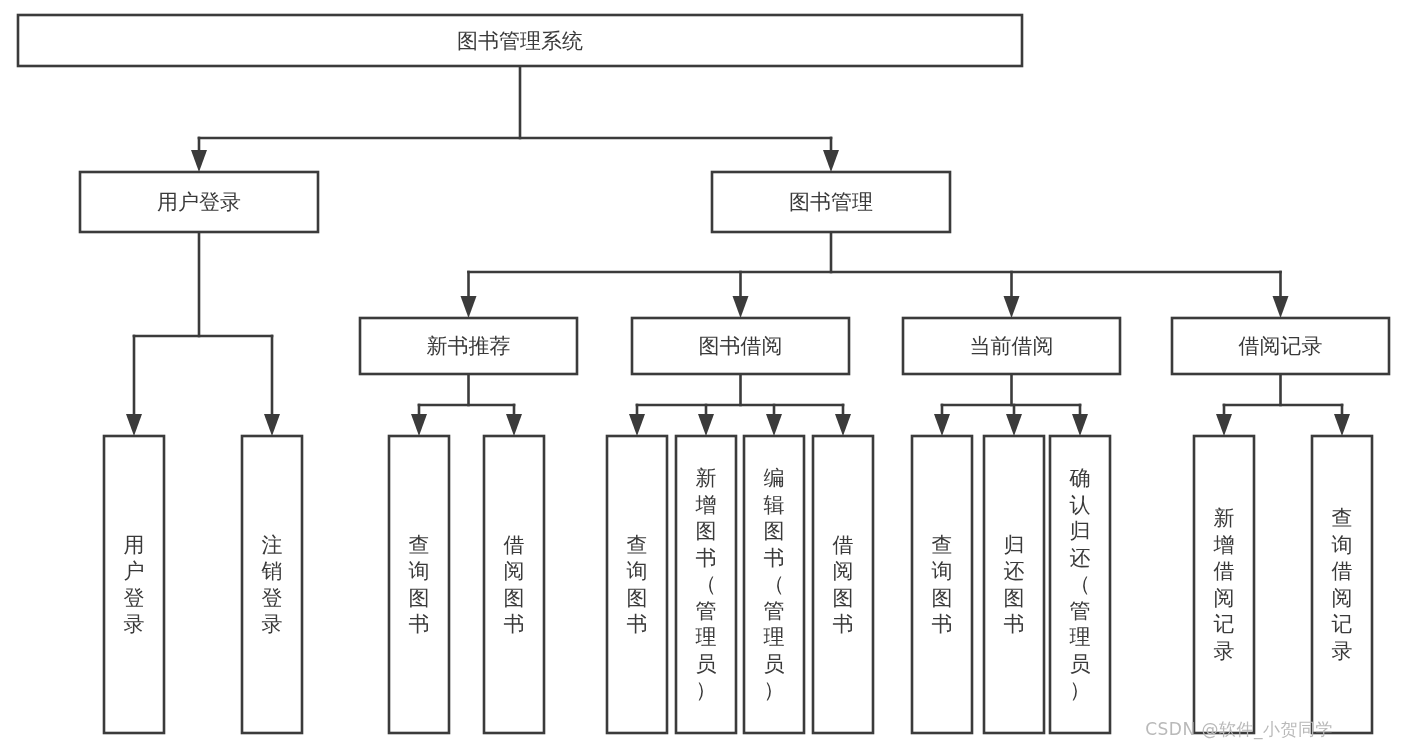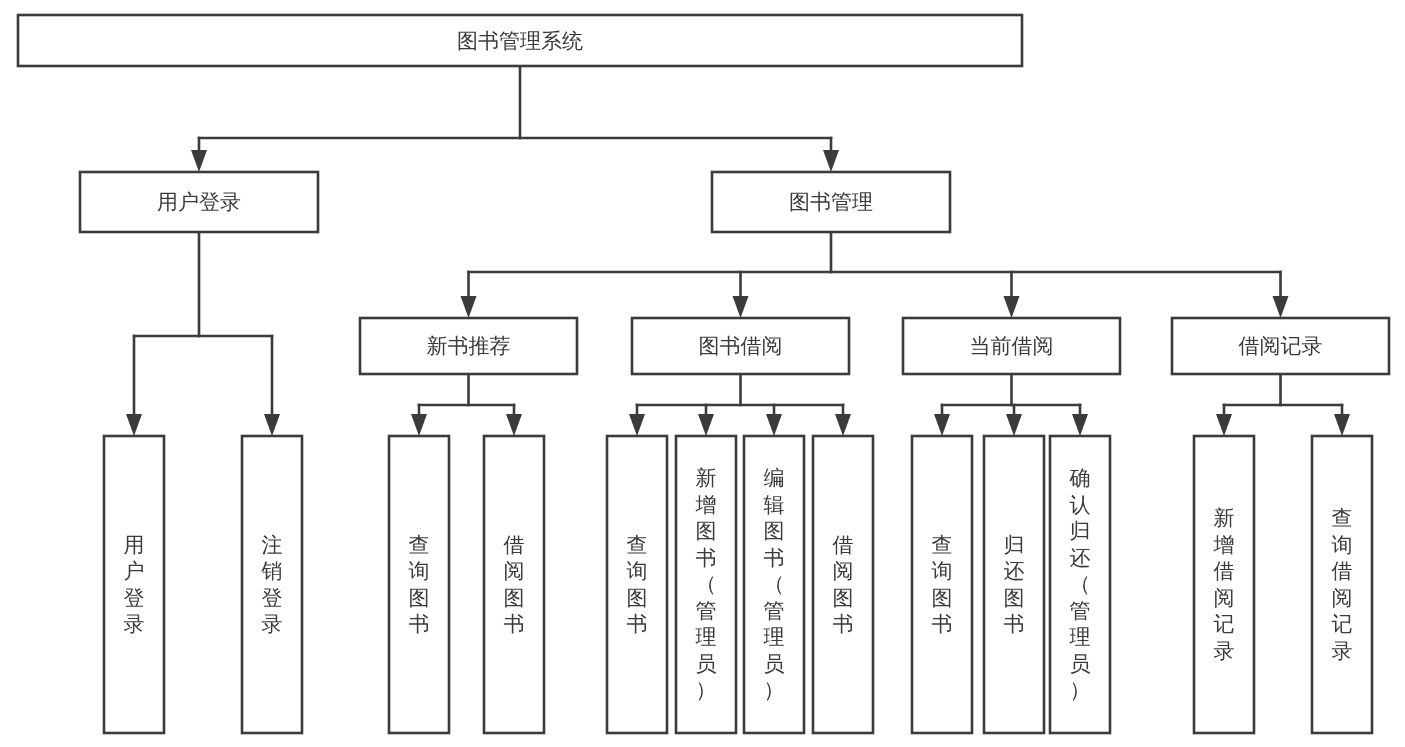--- a/index.html
+++ b/index.html
@@ -203,13 +203,14 @@
         <g>
           <rect class="node-box" x="1194" y="436" width="60" height="297"></rect>
           <text class="node-label-vert" x="1224" y="525"><tspan x="1224" dy="0">新</tspan><tspan x="1224" dy="26.5">增</tspan><tspan x="1224" dy="26.5">借</tspan><tspan x="1224" dy="26.5">阅</tspan><tspan x="1224" dy="26.5">记</tspan><tspan x="1224" dy="26.5">录</tspan></text>
         </g>
         <g>
           <rect class="node-box" x="1312" y="436" width="60" height="297"></rect>
           <text class="node-label-vert" x="1342" y="525"><tspan x="1342" dy="0">查</tspan><tspan x="1342" dy="26.5">询</tspan><tspan x="1342" dy="26.5">借</tspan><tspan x="1342" dy="26.5">阅</tspan><tspan x="1342" dy="26.5">记</tspan><tspan x="1342" dy="26.5">录</tspan></text>
         </g>
       </g>
   </svg>
+  <div class="watermark">CSDN @软件_小贺同学</div>
 </div>
 
 </body></html>

